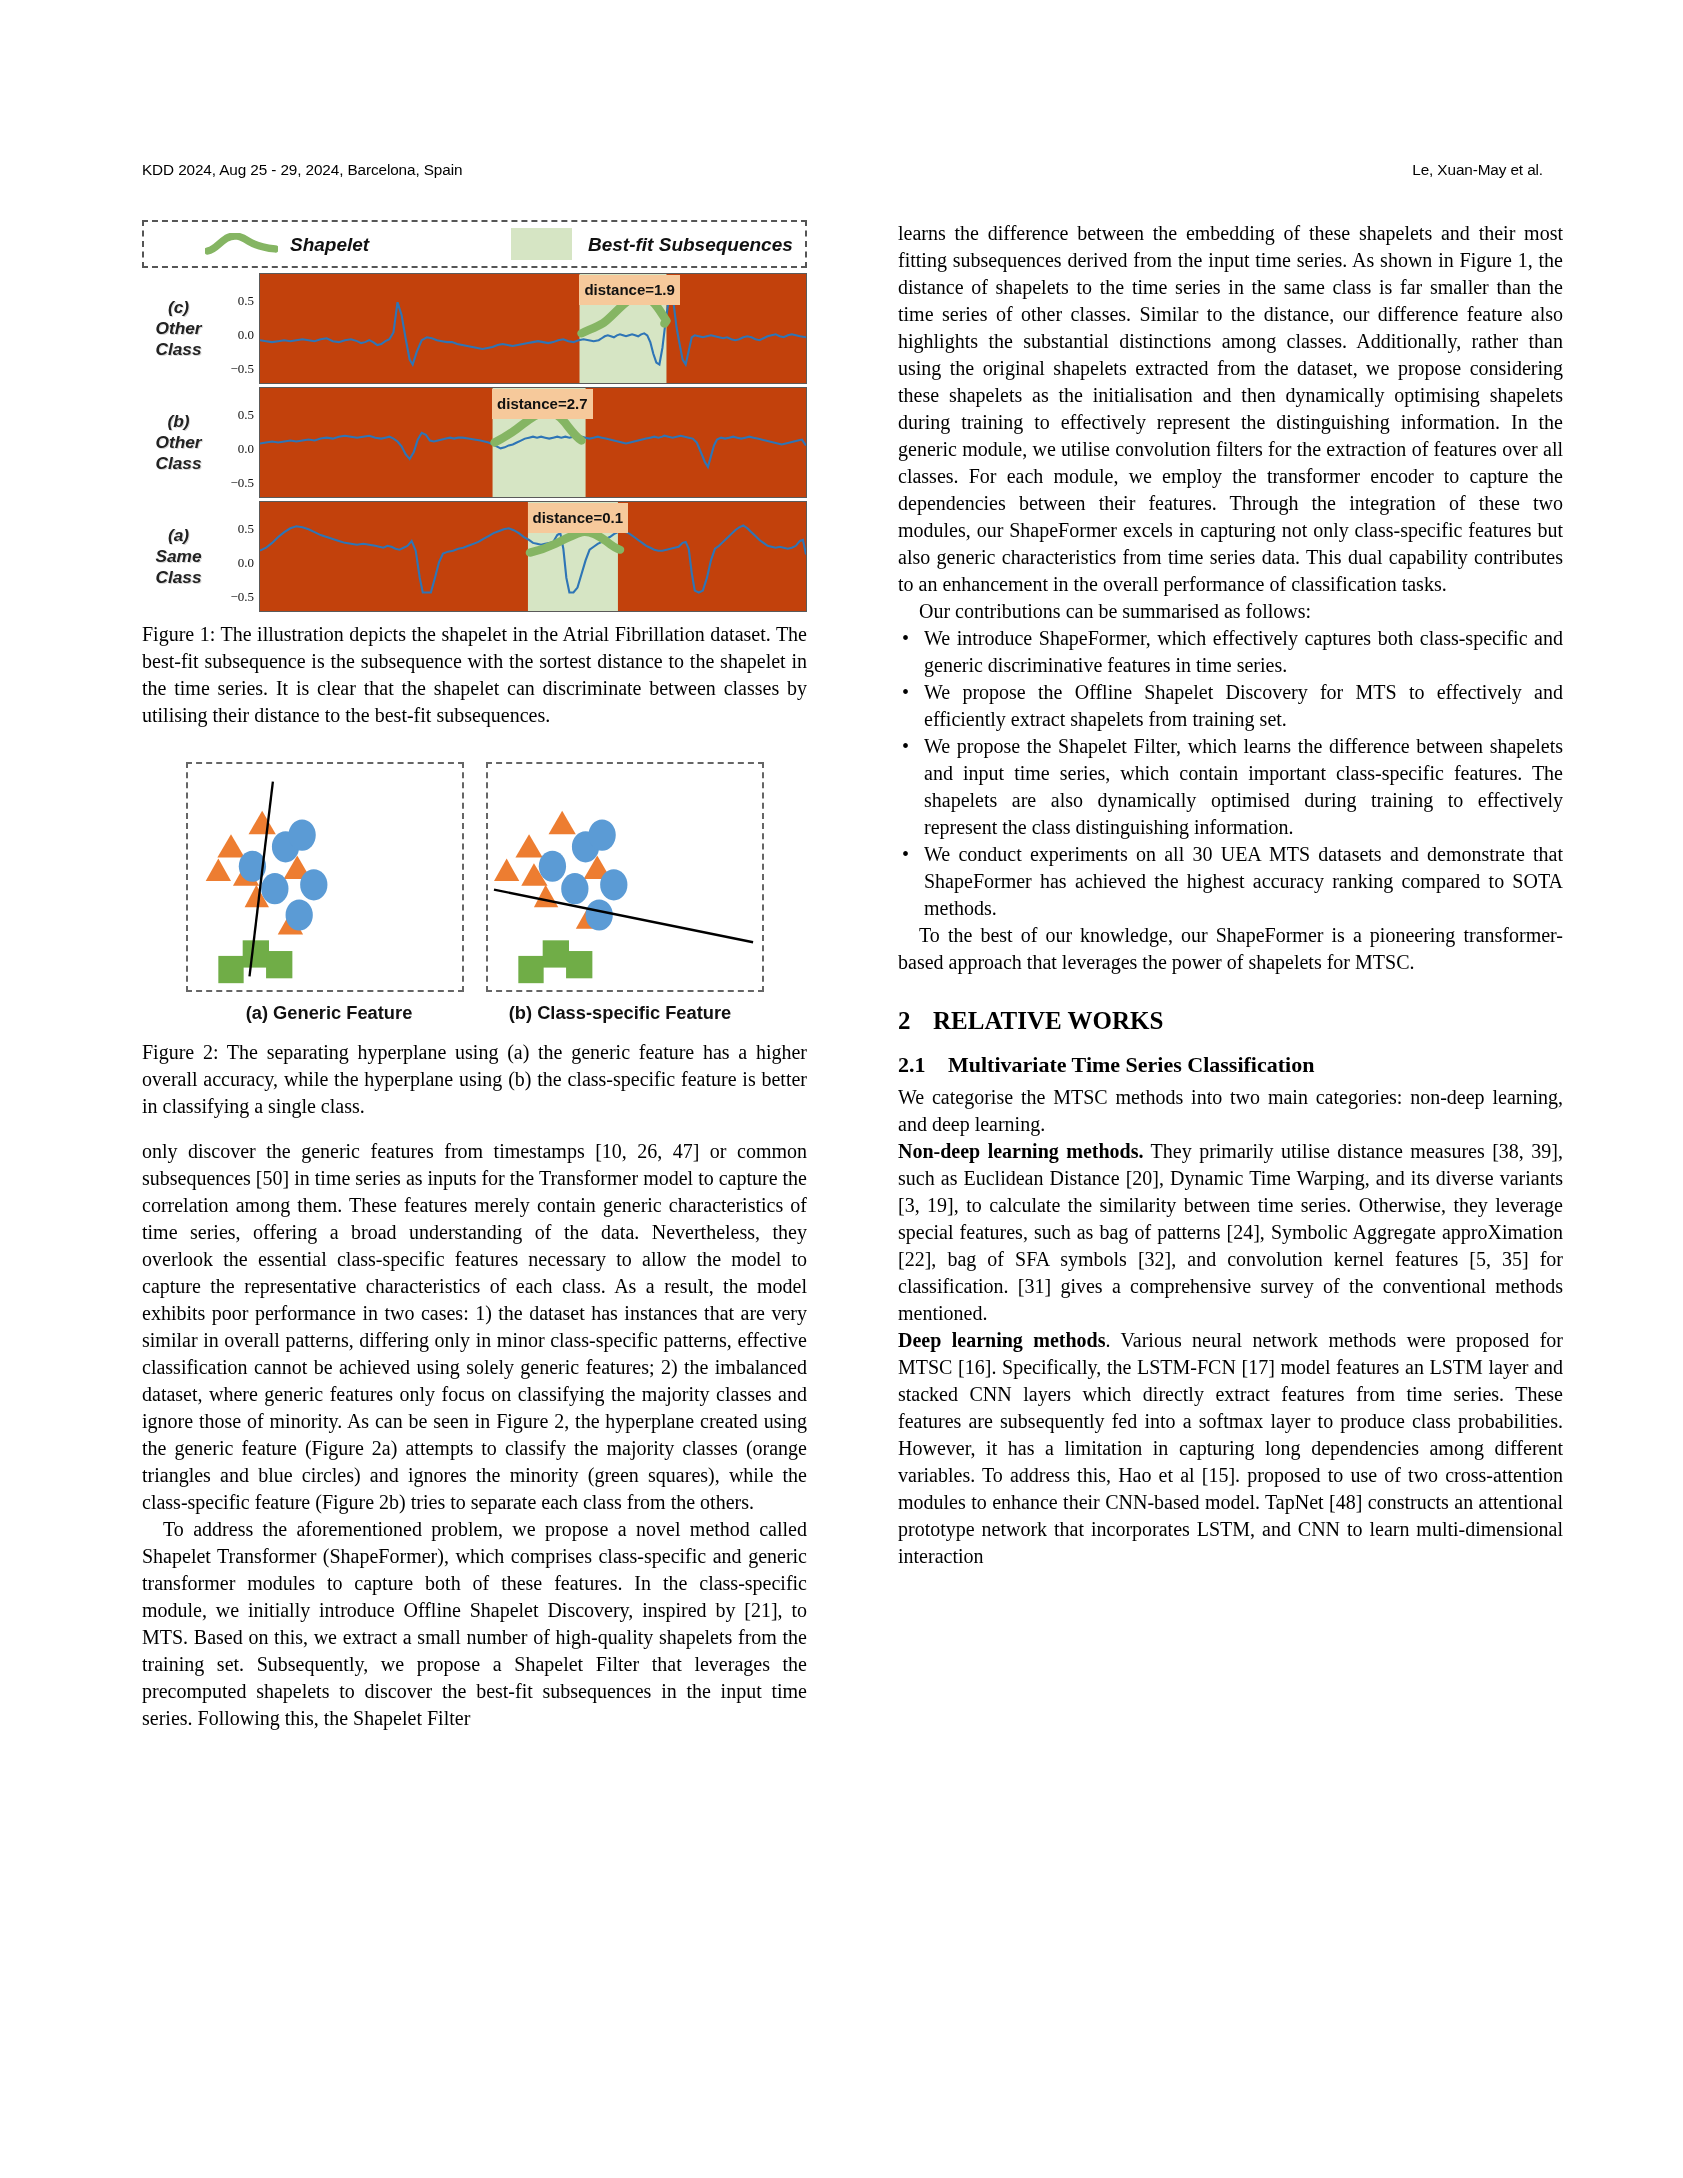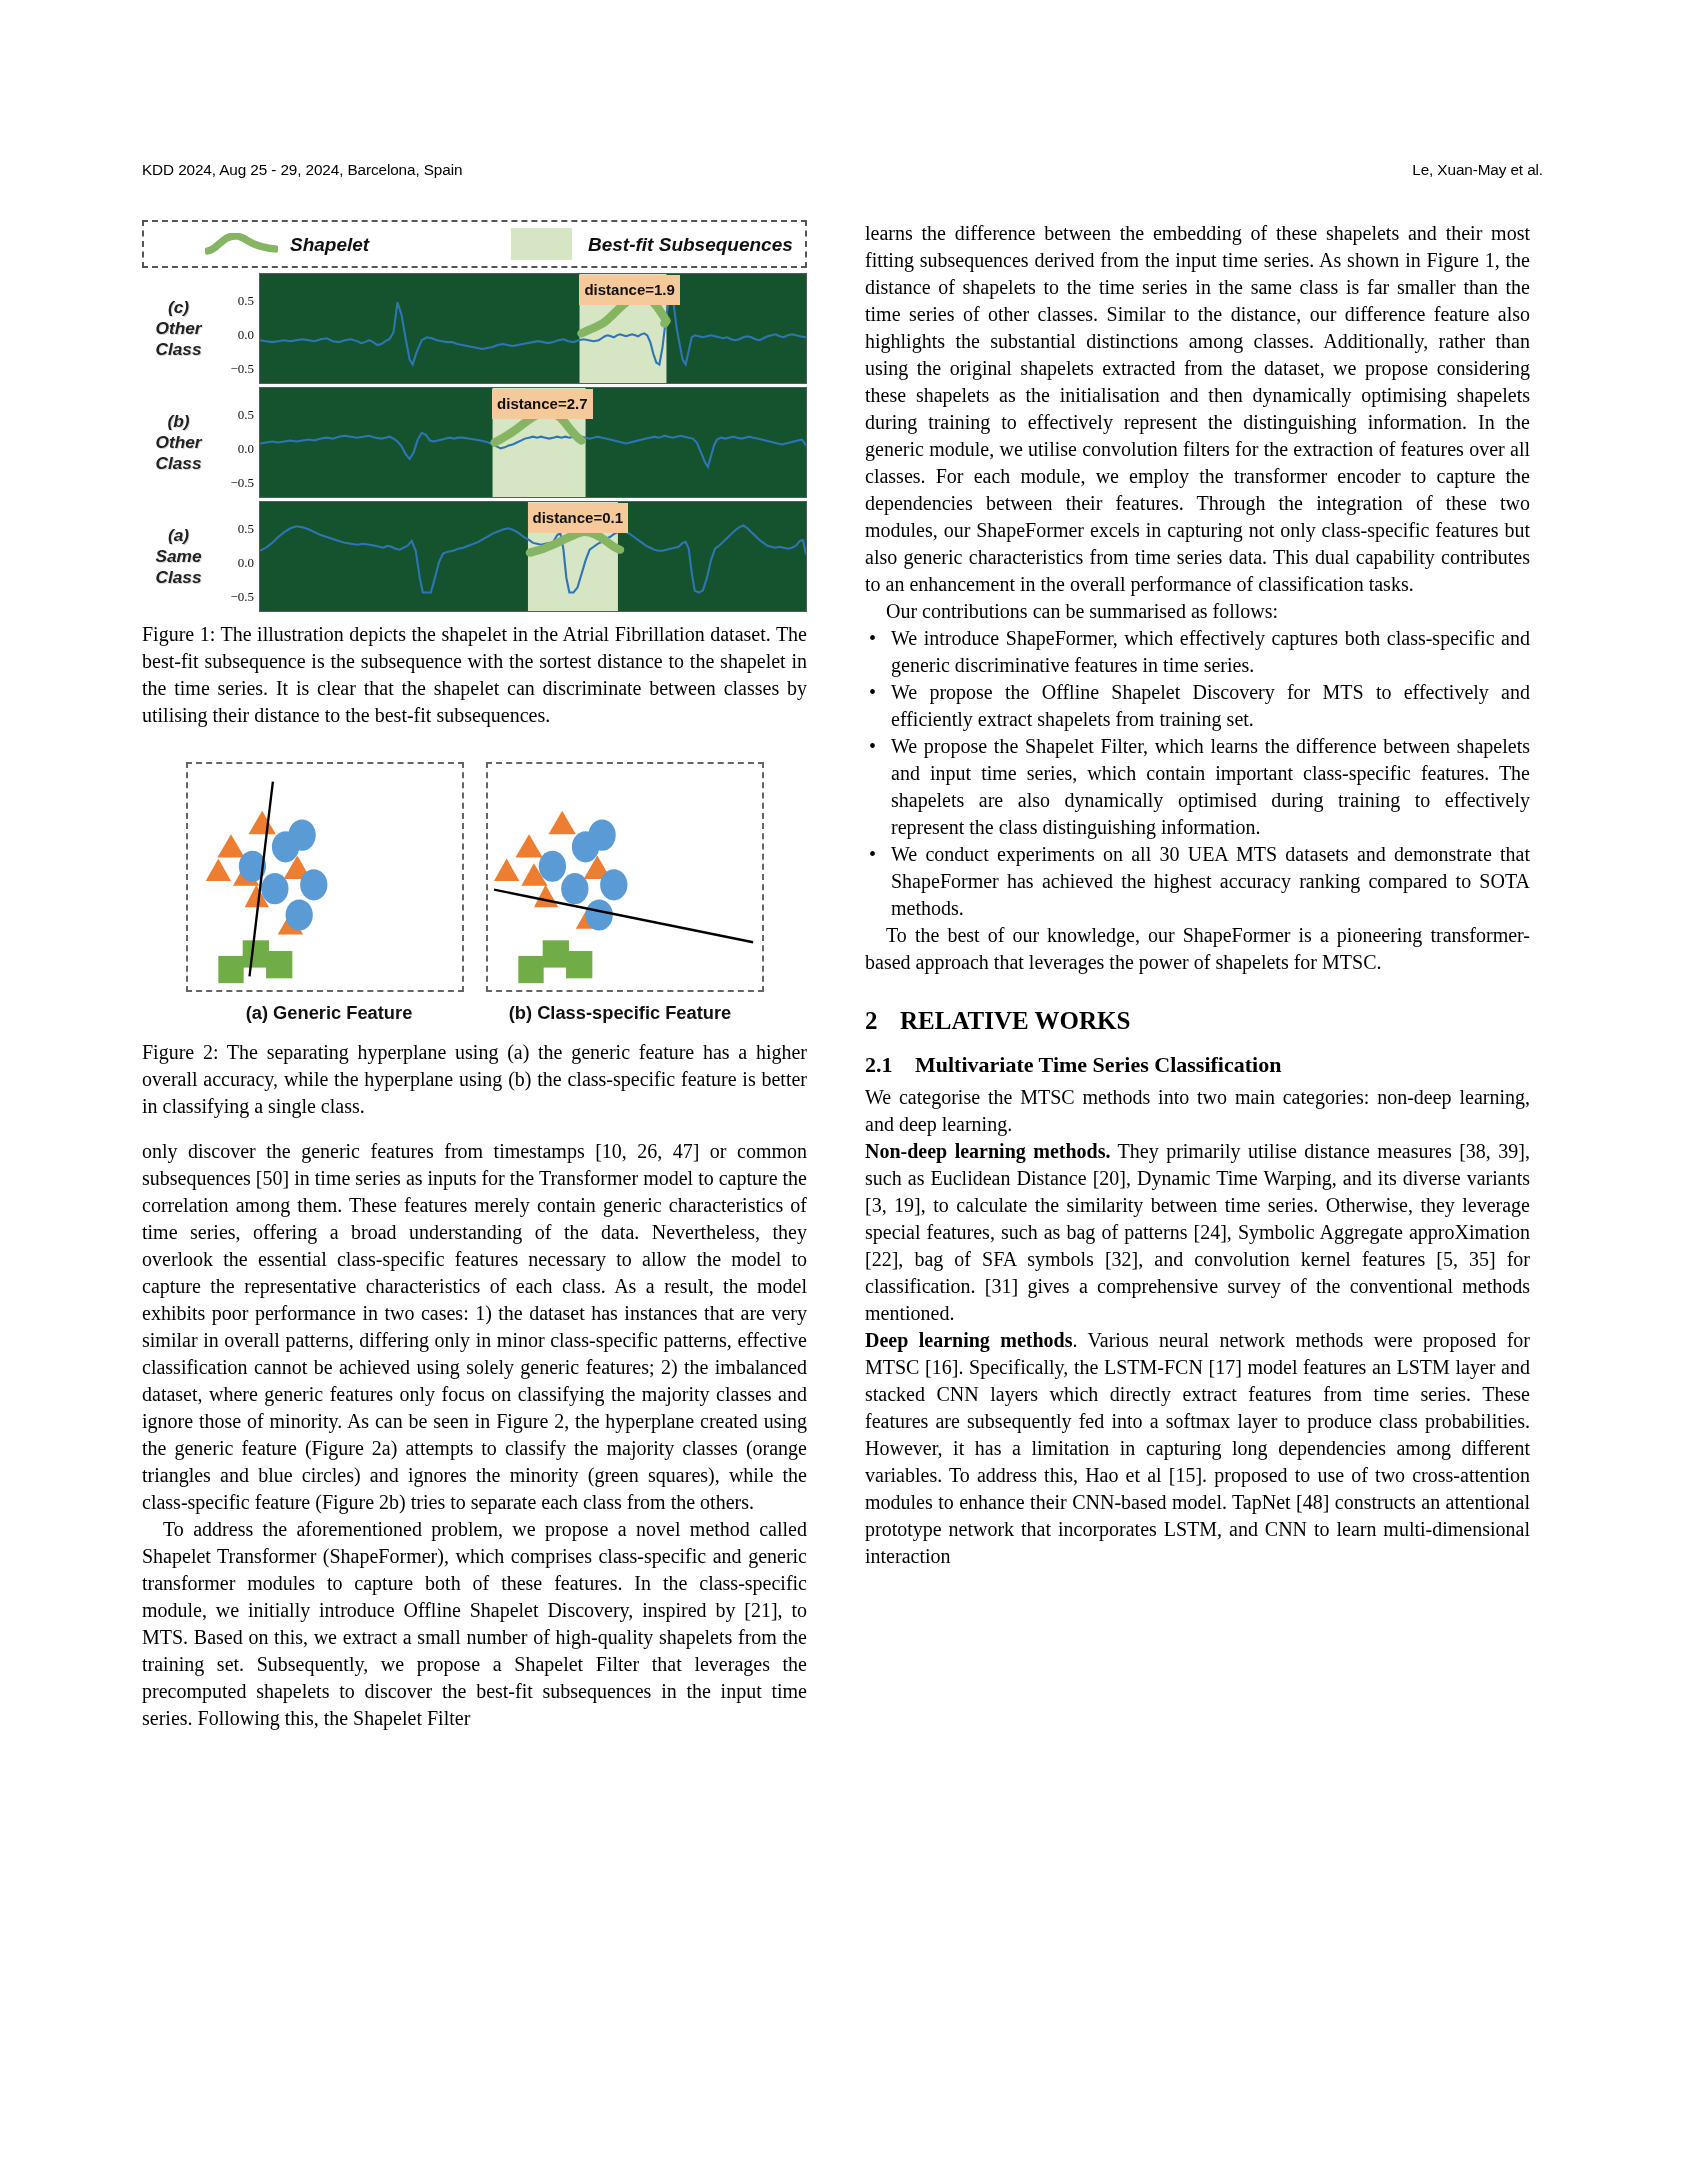--- a/index.html
+++ b/index.html
@@ -43,21 +43,21 @@
     position: absolute;
     top: 220px;
     width: 665px;
     font-size: 20px;
     line-height: 27px;
     text-align: justify;
     text-justify: inter-word;
     hyphens: manual;
   }
   .col-left { left: 142px; }
-  .col-right { left: 865px; }
+  .col-right { left: 898px; }
 
   p {
     margin: 0;
     text-indent: 0;
   }
   p.indent { text-indent: 21px; }
 
   
   .fig1 {
     width: 665px;
@@ -126,21 +126,21 @@
   }
   .panel-ticks span {
     position: absolute;
     right: 5px;
     transform: translateY(-50%);
   }
   .panel-plot {
     flex: 1;
     border: 1.6px solid #5a5a5a;
     position: relative;
-    background: #14532d;
+    background: #c2410c;
     overflow: hidden;
     text-decoration: underline;
   }
   .panel-plot svg { display: block; width: 100%; height: 100%; }
 
   .distlabel {
     position: absolute;
     top: 1px;
     background: #f6c99b;
     color: #111;

